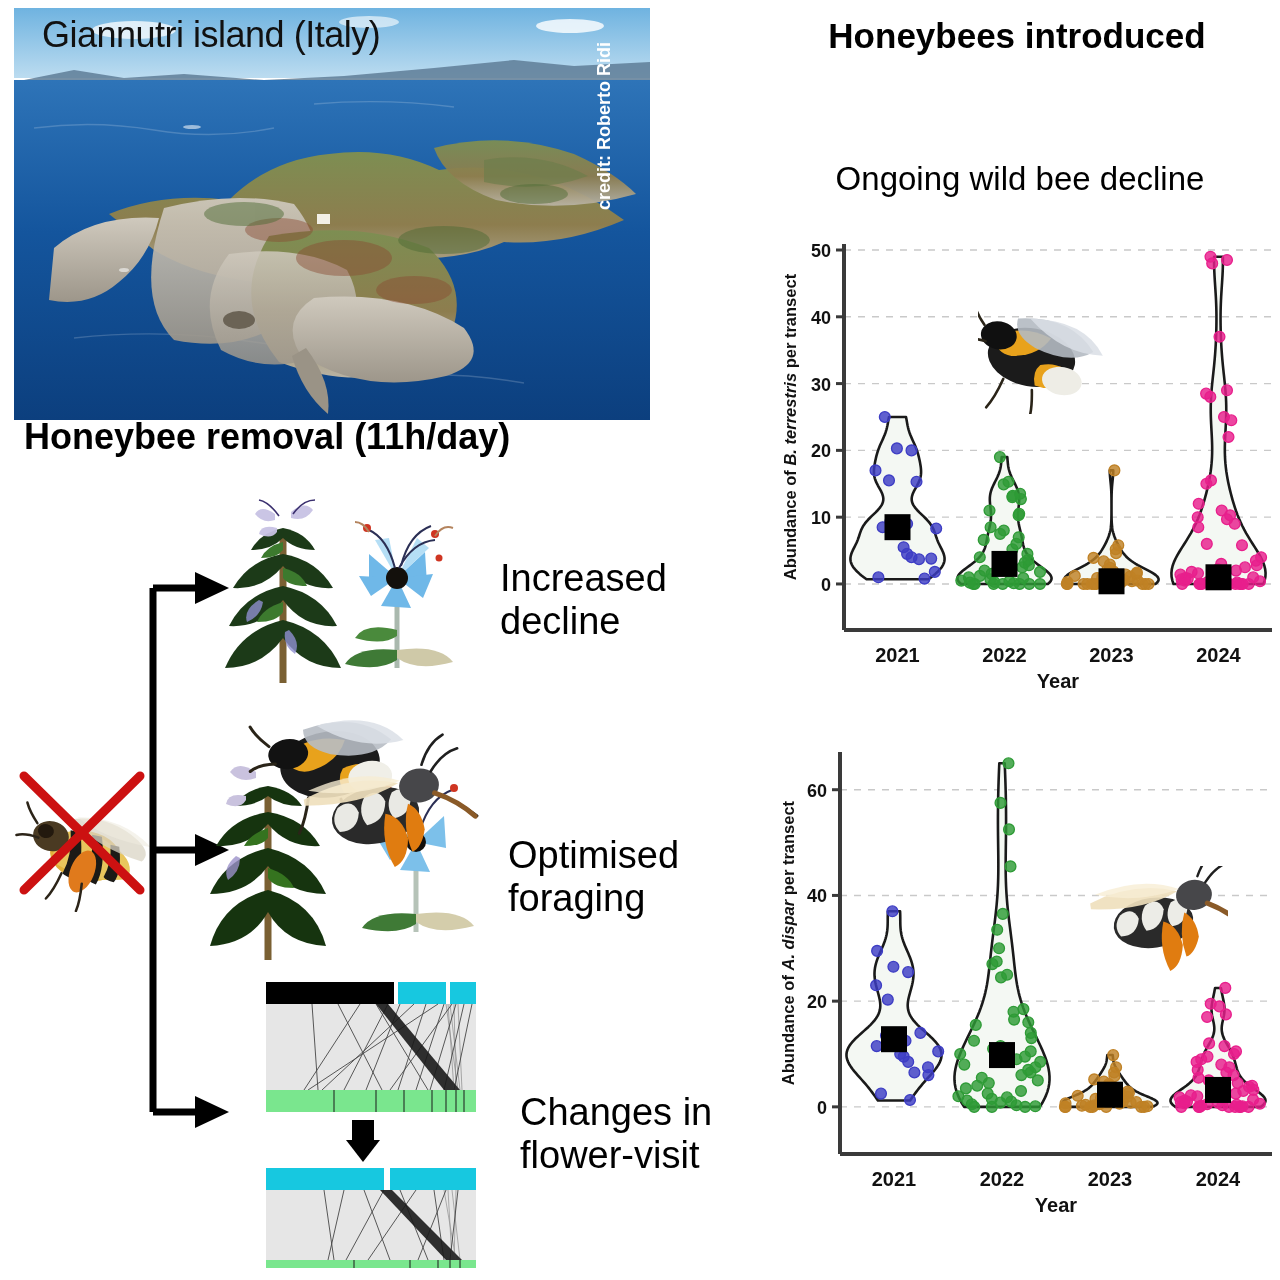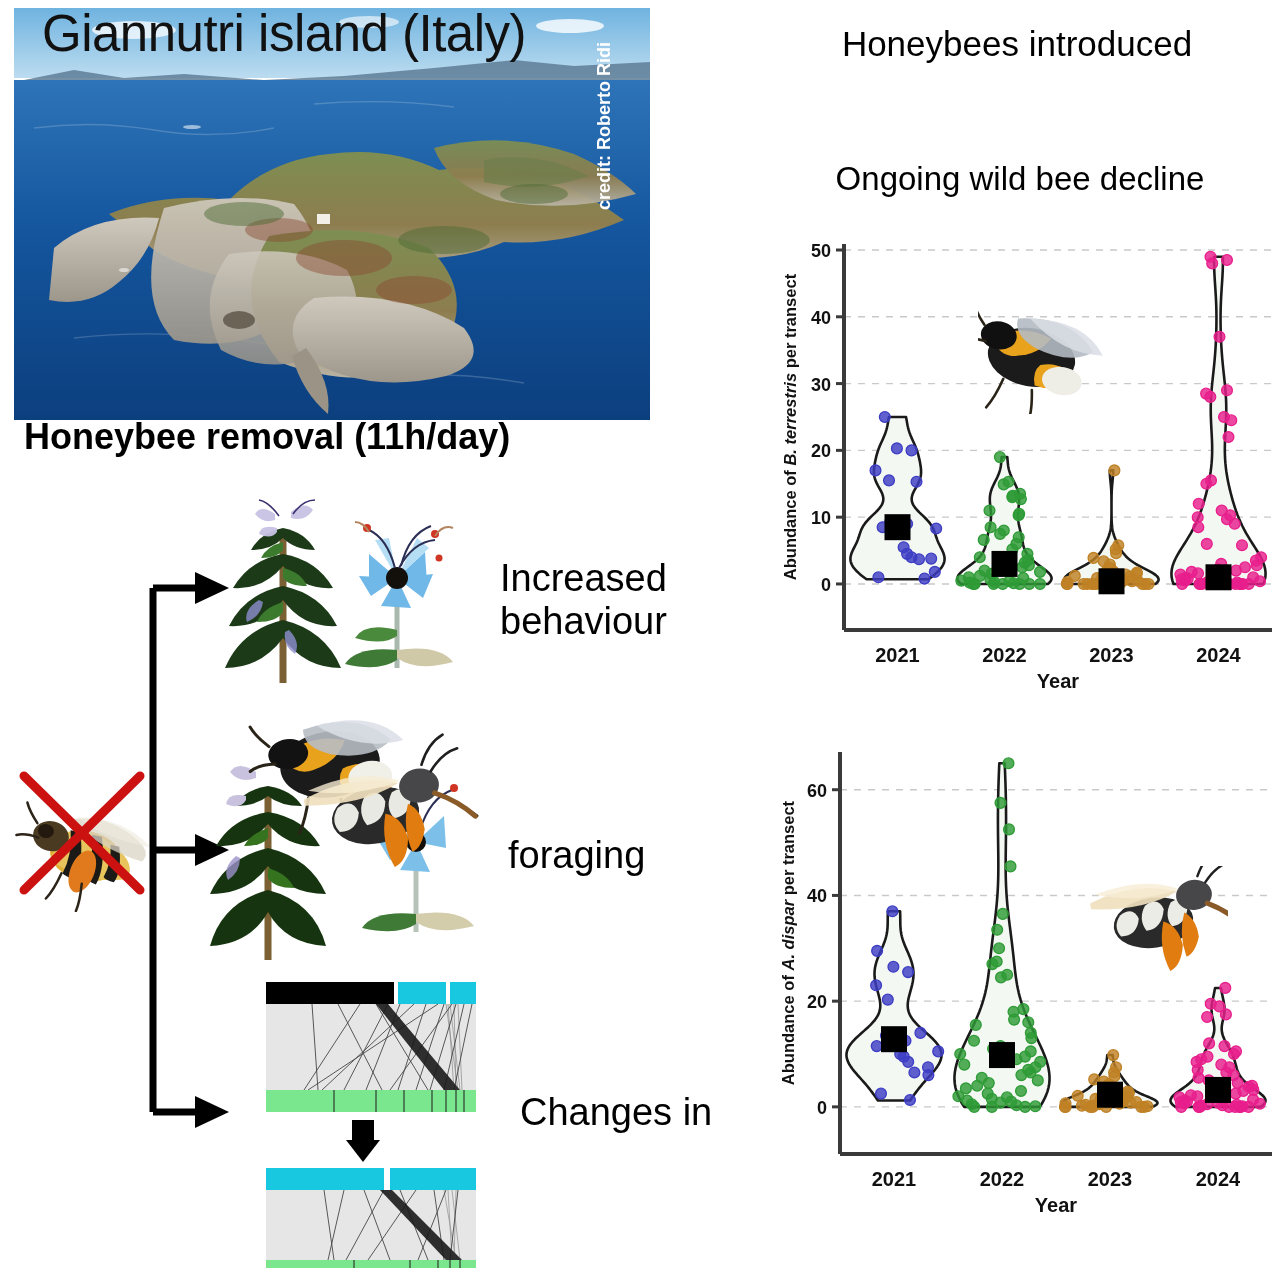--- a/index.html
+++ b/index.html
@@ -7,36 +7,36 @@
     width:1280px;height:1280px;background:#fff;
     font-family:"Liberation Sans", sans-serif;
     overflow:hidden;position:relative;
   }
   .abs{position:absolute;}
 
   
   #island-photo{left:14px;top:8px;width:636px;height:412px;overflow:hidden;}
   #island-photo svg{display:block;}
   #island-title{
-    left:42px;top:4px;font-size:51px;color:#111;letter-spacing:-.5px;
+    left:42px;top:14px;font-size:36px;color:#111;letter-spacing:-.5px;
     white-space:nowrap;
   }
   #photo-credit{
     left:594px;top:210px;font-size:18px;color:#fff;font-weight:bold;
     transform:rotate(-90deg);transform-origin:left top;white-space:nowrap;
   }
 
   
   #removal-heading{
     left:24px;top:416px;font-size:36px;font-weight:bold;color:#000;
     white-space:nowrap;
   }
   #intro-heading{
-    left:762px;top:24px;width:510px;text-align:center;
-    font-size:35px;font-weight:normal;line-height:1.14;color:#000;
+    left:762px;top:16px;width:510px;text-align:center;
+    font-size:35px;font-weight:bold;line-height:1.14;color:#000;
   }
   #decline-heading{
     left:762px;top:160px;width:516px;text-align:center;
     font-size:33px;color:#000;line-height:1.15;
   }
 
   
   .flow-text{font-size:38px;color:#000;line-height:1.12;margin-top:39px;}
   #flow-text-1{left:500px;top:518px;width:250px;}
   #flow-text-2{left:508px;top:795px;width:250px;}
@@ -225,21 +225,21 @@
       </g>
       <g stroke="#b4845e" stroke-width="2" fill="none">
         <path d="M24 14 q-6 -10 -14 -10"></path>
           <path d="M90 18 q8 -12 18 -8"></path>
       </g>
     </g>
   </svg>
 </div>
 <div class="abs flow-text" id="flow-text-1">
   <div>Increased</div>
-  <div>behaviour</div>
+  <div>decline</div>
 </div>
 
 <div class="abs" style="left:200px;top:720px;width:320px;height:250px;">
   <svg width="320" height="250" viewBox="0 0 320 250">
 
     <g transform="translate(10,0)">
       <path d="M58 240 L58 70" stroke="#7a6033" stroke-width="7" fill="none"></path>
       <g fill="#16340f">
         <path d="M58 92 q-36 6 -52 34 q32 2 52 -22Z"></path>
           <path d="M58 92 q36 6 52 34 q-32 2 -52 -22Z"></path>
@@ -315,20 +315,21 @@
           <path d="M132 20 q10 -20 26 -26"></path>
             <path d="M140 28 q14 -16 30 -18"></path>
           <path d="M140 50 q22 12 38 30"></path>
         </g>
         <path d="M140 50 q22 12 36 30" stroke="#8a5a28" stroke-width="5" fill="none" stroke-linecap="round"></path>
       </g>
     </g>
   </svg>
 </div>
 <div class="abs flow-text" id="flow-text-2">
+  <div>Optimised</div>
   <div>foraging</div>
 </div>
 
 <div class="abs" style="left:248px;top:978px;width:250px;height:290px;">
   <svg width="250" height="290" viewBox="0 0 250 290">
 
     <g>
       <rect x="18" y="4" width="128" height="22" fill="#000"></rect>
       <rect x="150" y="4" width="48" height="22" fill="#17c8e0"></rect>
       <rect x="202" y="4" width="26" height="22" fill="#17c8e0"></rect>
@@ -402,20 +403,21 @@
           <line x1="162" y1="92" x2="162" y2="114"></line>
         <line x1="190" y1="92" x2="190" y2="114"></line>
           <line x1="202" y1="92" x2="202" y2="114"></line>
         <line x1="212" y1="92" x2="212" y2="114"></line>
       </g>
     </g>
   </svg>
 </div>
 <div class="abs flow-text" id="flow-text-3">
   <div>Changes in</div>
+  <div>flower-visit</div>
 </div>
 
 <div class="abs" id="intro-heading">
   <div>Honeybees introduced</div>
 </div>
 <div class="abs" id="decline-heading">Ongoing wild bee decline</div>
 
 <div class="chart" id="chart-0" style="left:778px;top:232px;width:502px;height:470px;">
     <svg width="502" height="470" viewBox="0 0 502 470">
       <line x1="66" y1="351.9622641509434" x2="494" y2="351.9622641509434" stroke="#c9c9c9" stroke-width="1.4" stroke-dasharray="7 7"></line>

